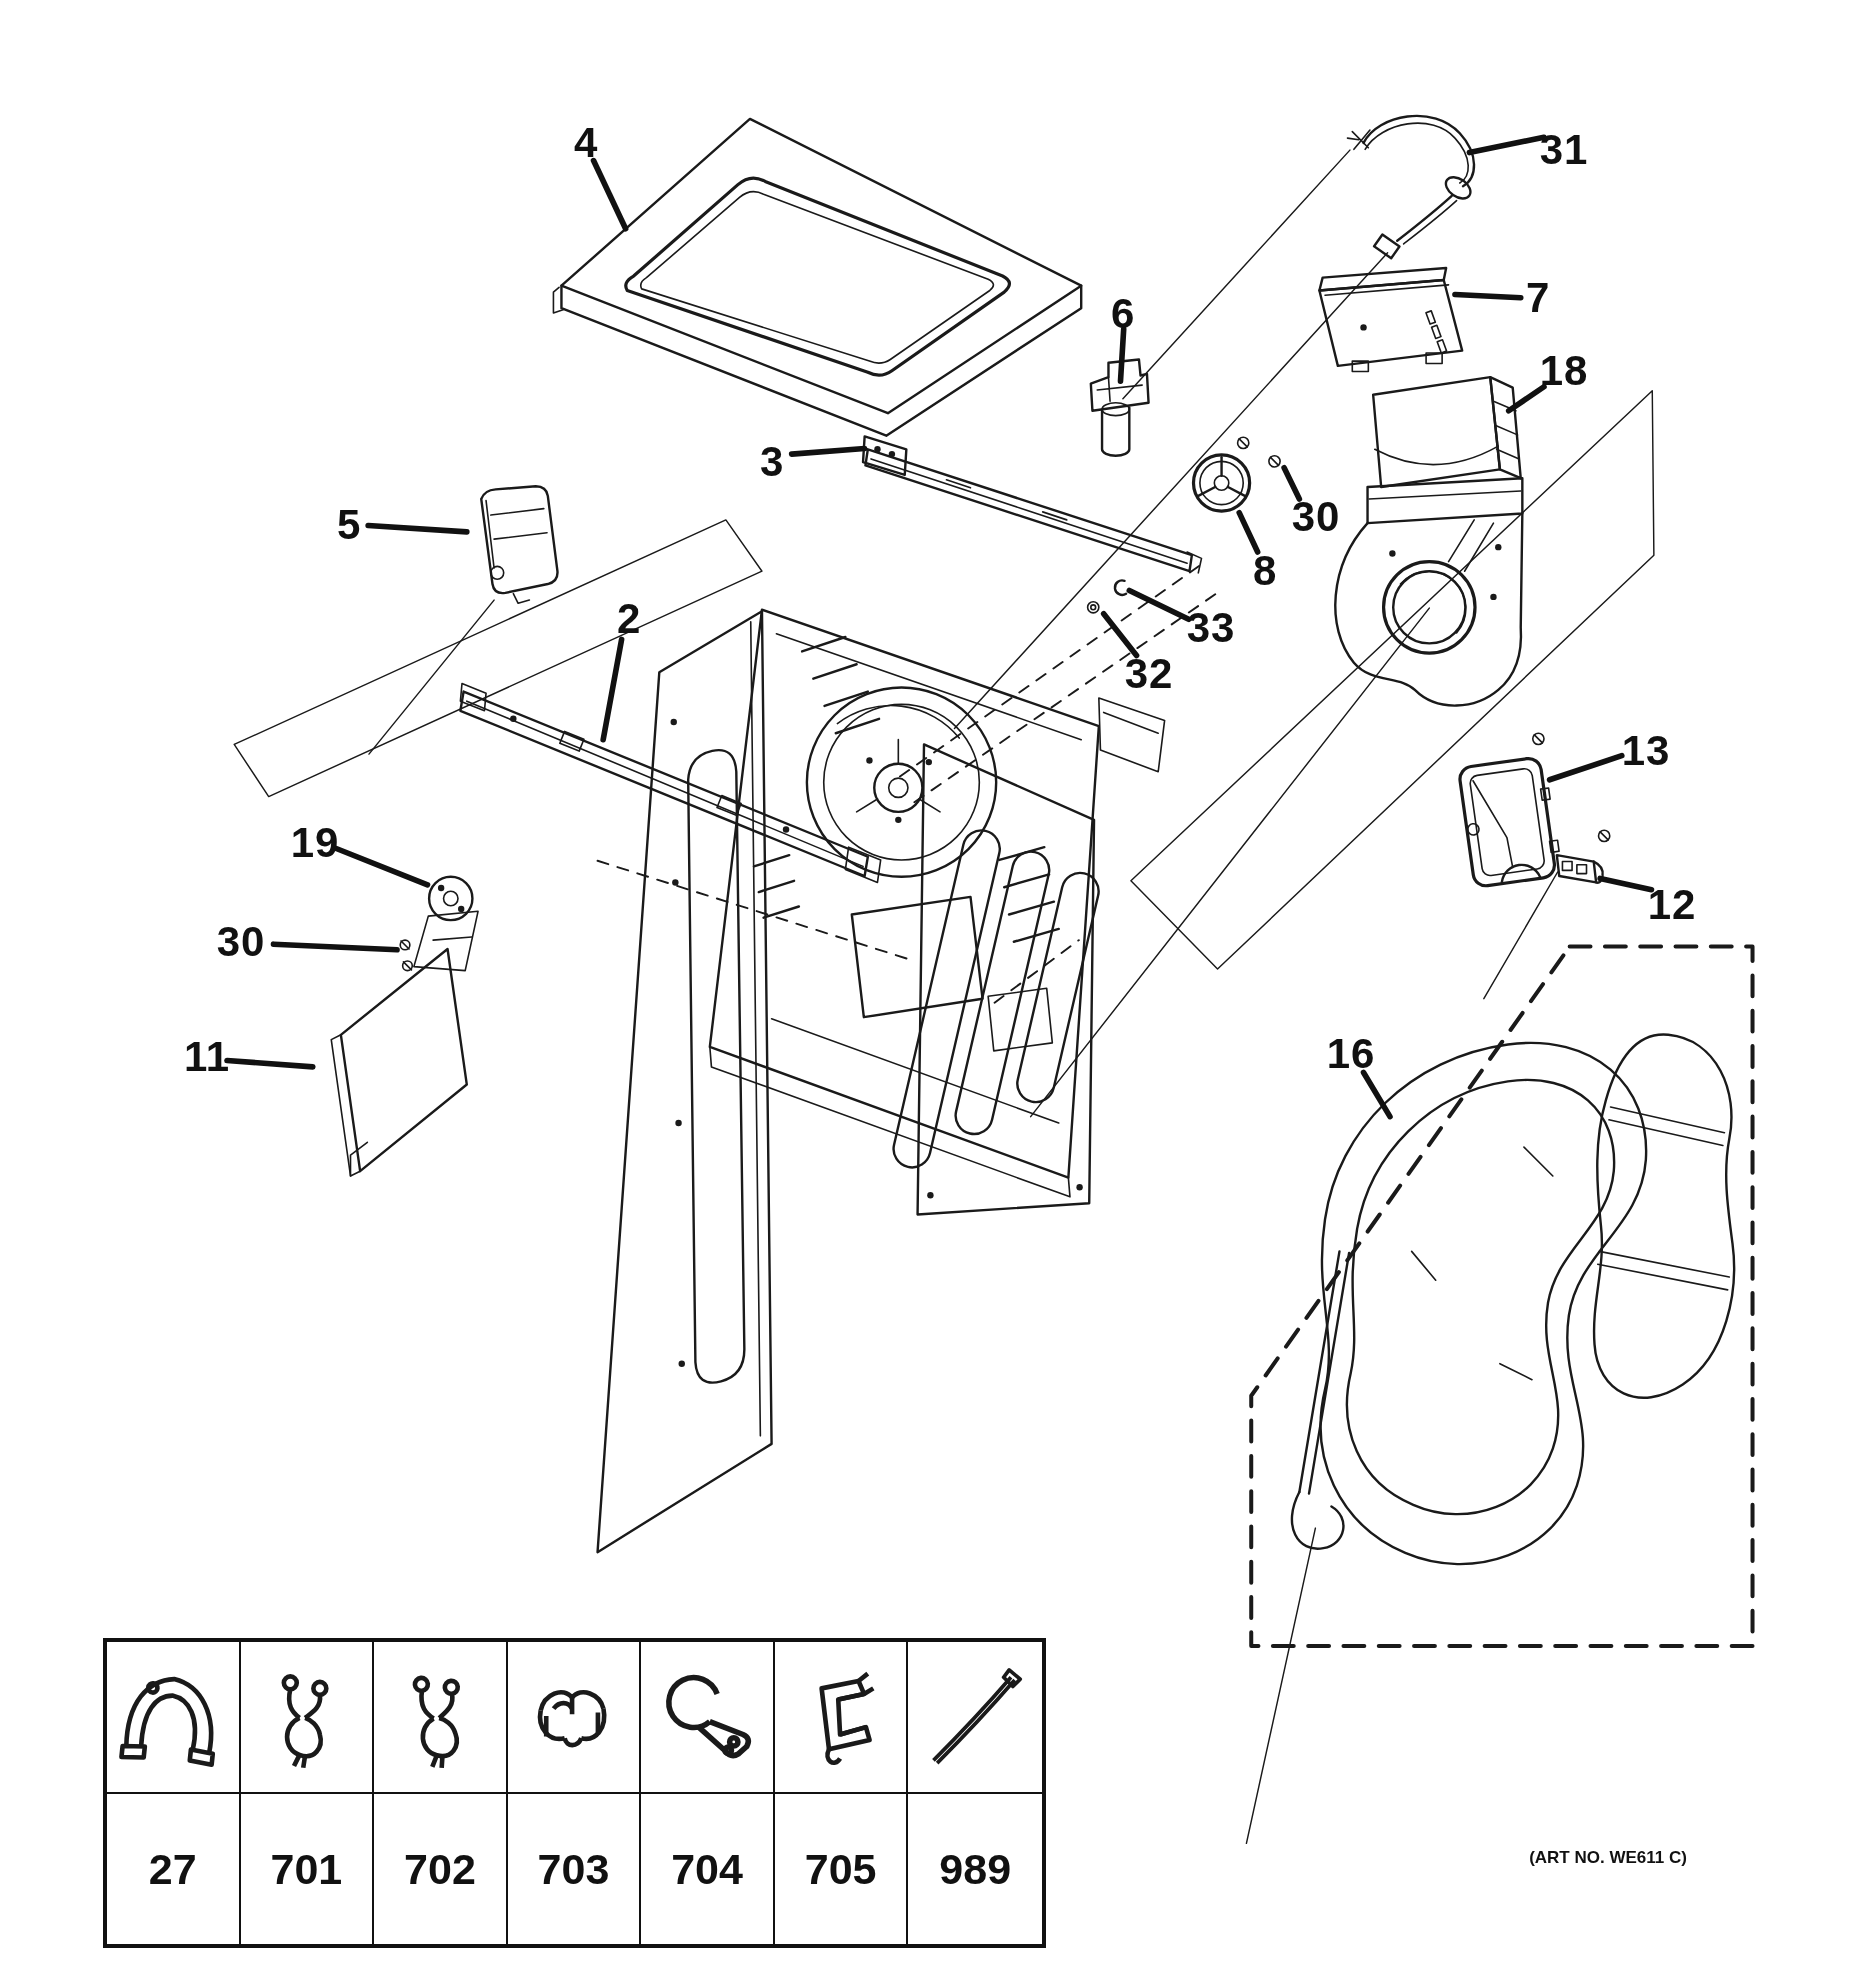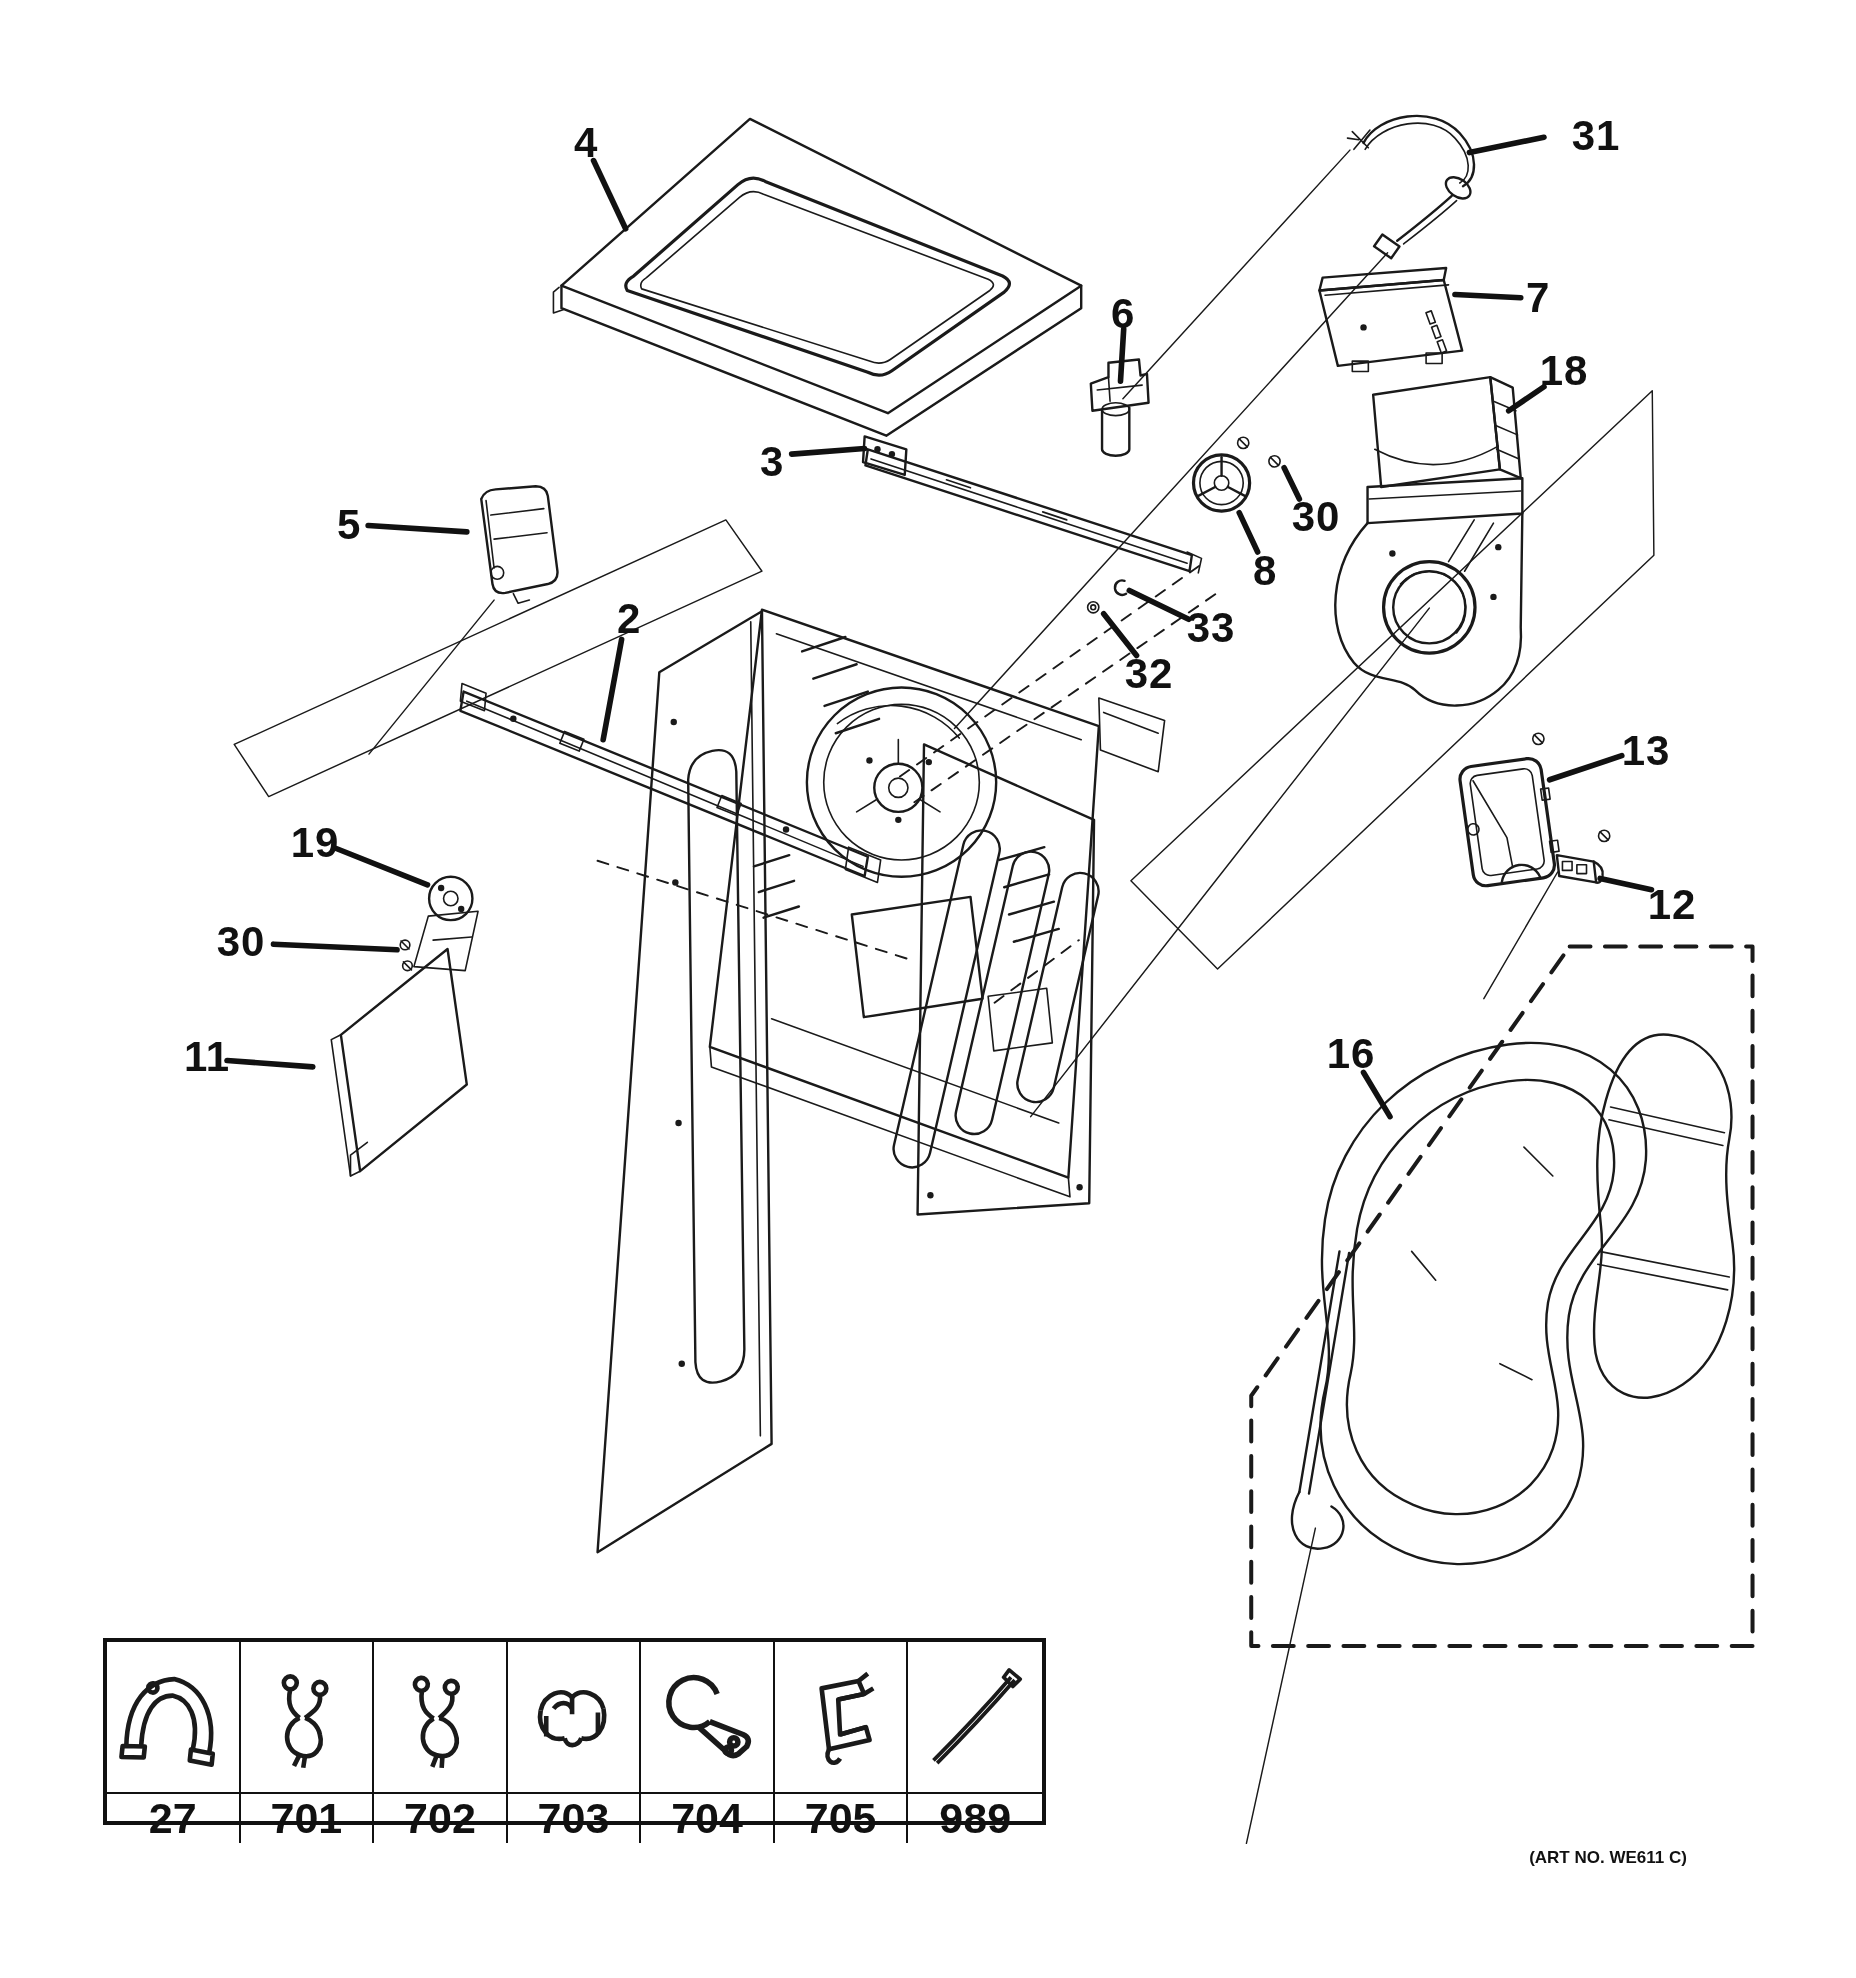--- a/index.html
+++ b/index.html
@@ -2,21 +2,21 @@
 <html style="font-size:13px"><head>
 <meta charset="utf-8">
 <style>
   html,body{margin:0;padding:0;background:#fff;}
   .stage{position:relative;width:1856px;height:1979px;background:#fff;overflow:hidden;
          font-family:"Liberation Sans", sans-serif;color:#111;}
   .art{position:absolute;left:0;top:0;}
   .callout{position:absolute;transform:translate(-50%,-50%);font-size:42px;font-weight:bold;
            color:#111;letter-spacing:0.8px;white-space:nowrap;}
   .artno{position:absolute;transform:translate(-50%,-50%);font-size:17px;font-weight:bold;color:#111;}
-  .parts-table{position:absolute;left:103px;top:1638px;width:943px;height:187px;
+  .parts-table{position:absolute;left:103px;top:1638px;width:943px;height:310px;
                border:4px solid #111;box-sizing:border-box;display:grid;
                grid-template-columns:repeat(7,1fr);grid-template-rows:152px 1fr;}
   .parts-table .icell{border-right:2.4px solid #111;border-bottom:2.4px solid #111;
                display:flex;align-items:center;justify-content:center;}
   .parts-table .ncell{border-right:2.4px solid #111;display:flex;align-items:center;
                justify-content:center;font-size:43px;font-weight:bold;}
   .parts-table .last{border-right:none;}
   svg .ln{stroke:#1a1a1a;fill:none;stroke-linecap:round;stroke-linejoin:round;}
   svg .w2{stroke-width:2px;} svg .w3{stroke-width:3px;} svg .w4{stroke-width:4px;}
   svg .lead{stroke:#111;stroke-width:7px;} svg .thin{stroke-width:1.8px;}
@@ -276,21 +276,21 @@
     <line class="ln lead" x1="2059" y1="1109" x2="1995" y2="1095"></line>
     <line class="ln lead" x1="1700" y1="1337" x2="1733" y2="1392"></line>
   </g>
 </svg>
 
 <div class="callout" style="left:586px;top:143px;">4</div>
 <div class="callout" style="left:772px;top:462px;">3</div>
 <div class="callout" style="left:349px;top:525px;">5</div>
 <div class="callout" style="left:629px;top:619px;">2</div>
 <div class="callout" style="left:1123px;top:314px;">6</div>
-<div class="callout" style="left:1564px;top:136px;margin-left:32px;">31</div>
+<div class="callout" style="left:1564px;top:150px;">31</div>
 <div class="callout" style="left:1538px;top:298px;">7</div>
 <div class="callout" style="left:1564px;top:371px;">18</div>
 <div class="callout" style="left:1316px;top:517px;">30</div>
 <div class="callout" style="left:1265px;top:571px;">8</div>
 <div class="callout" style="left:1211px;top:628px;">33</div>
 <div class="callout" style="left:1149px;top:674px;text-align:right;">32</div>
 <div class="callout" style="left:315px;top:843px;">19</div>
 <div class="callout" style="left:241px;top:942px;">30</div>
 <div class="callout" style="left:207px;top:1057px;">11</div>
 <div class="callout" style="left:1646px;top:751px;">13</div>

